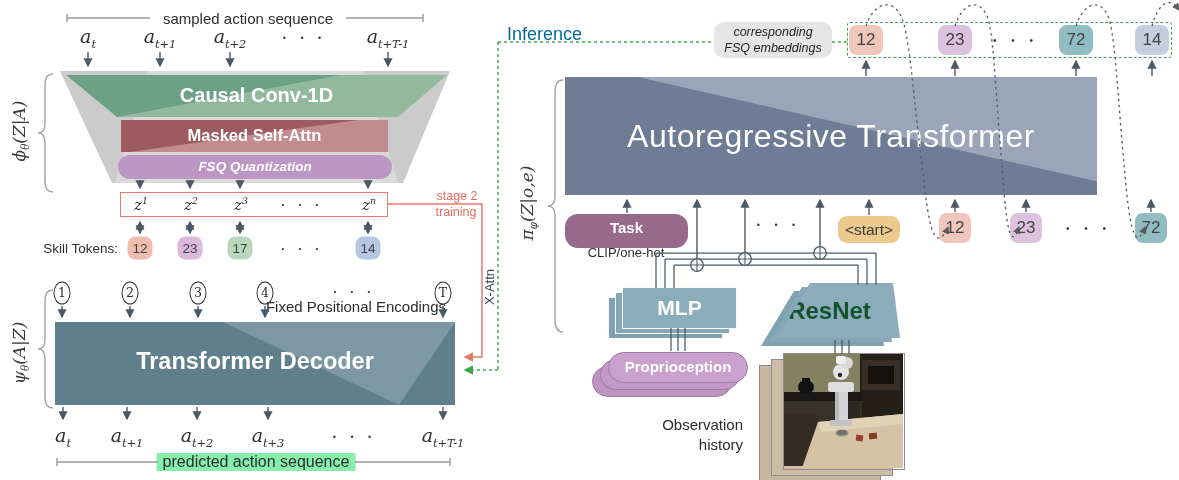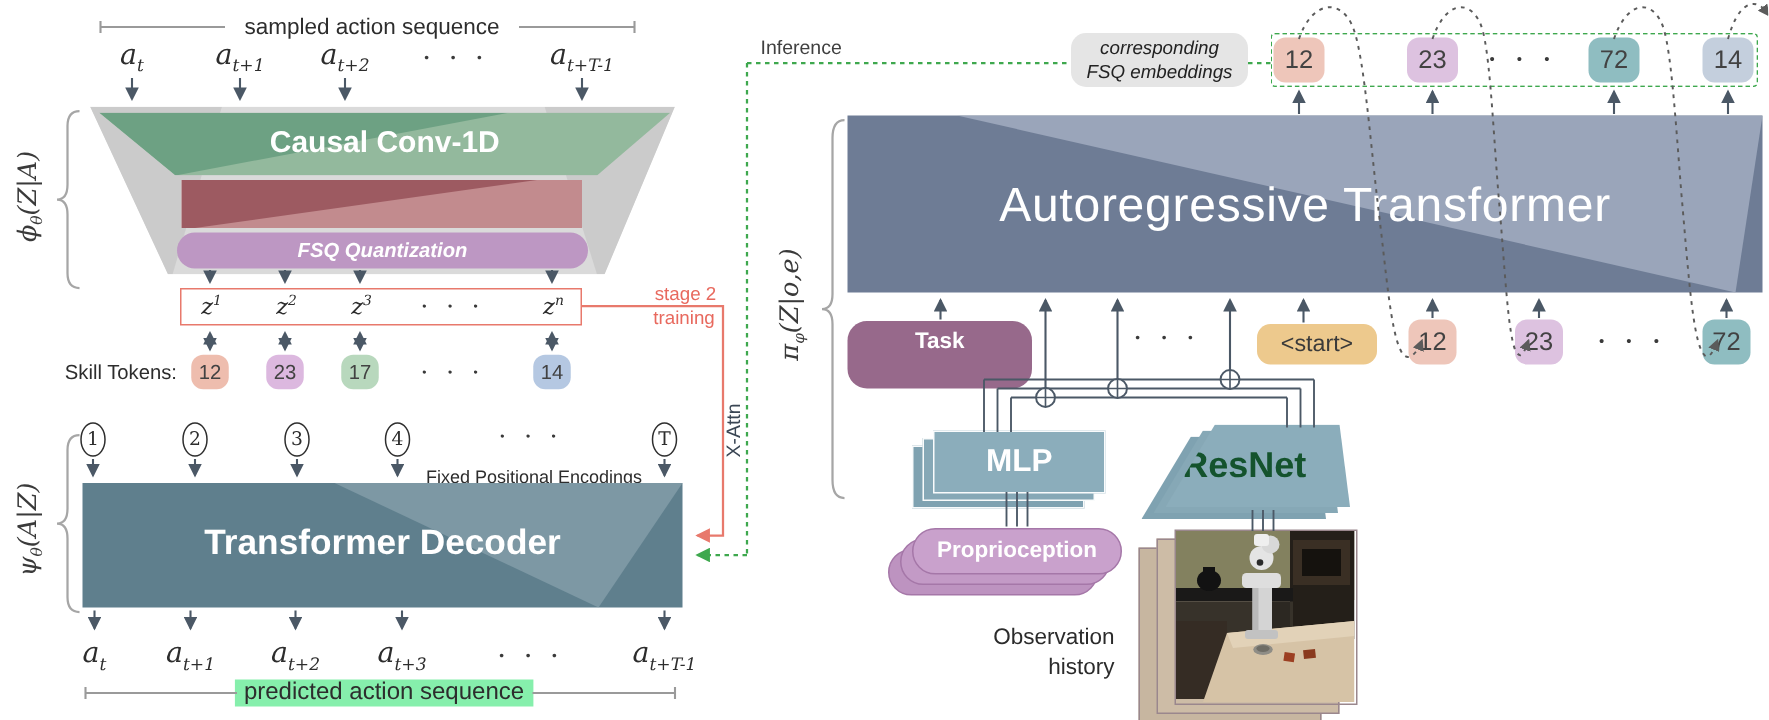--- a/index.html
+++ b/index.html
@@ -40,20 +40,21 @@
     <div class="abs" style="inset:0;background:#cbcbcb;clip-path:polygon(390px 0,343px 112px,338px 112px,303px 0);"></div>
   </div>
 
   <div class="abs" style="left:66px;top:75px;width:381px;height:42px;background:#93b99d;clip-path:polygon(0 0,381px 0,332px 42px,51px 42px);z-index:2;">
     <div class="abs" style="inset:0;background:#6da183;clip-path:polygon(0 0,274px 0,51px 42px);"></div>
     <div class="layer-text" style="top:9px;font-size:20px;">Causal Conv-1D</div>
   </div>
 
   <div class="abs" style="left:121px;top:120px;width:267px;height:32px;background:#c28b8e;z-index:2;">
     <div class="abs" style="inset:0;background:#9d5a61;clip-path:polygon(0 0,237px 0,9px 32px,0 32px);"></div>
+    <div class="layer-text" style="top:6px;font-size:16.5px;">Masked Self-Attn</div>
   </div>
 
   <div class="abs" style="left:118px;top:155px;width:274px;height:24px;background:#bd97c3;border-radius:12px;z-index:2;font-style:italic;">
     <div class="layer-text" style="top:4px;font-size:13.5px;">FSQ Quantization</div>
   </div>
 
   <div class="abs math rot" style="left:20px;top:131px;font-size:17px;color:#3a3a3a;"><i>ϕ</i><sub>θ</sub><span>(Z|A)</span></div>
 
   <div class="abs" style="left:120px;top:192px;width:268px;height:25px;border:1.5px solid #e8796c;box-sizing:border-box;background:#fff;z-index:2;">
     <div class="abs math ctr" style="left:20px;top:11px;font-size:15px;"><i>z</i><sup>1</sup></div>
@@ -69,66 +70,66 @@
   <div class="abs chip chip-s ctr" style="left: 240px; top: 248px; background: rgb(184, 216, 189);">17</div>
   <div class="abs dots ctr" style="left:303px;top:248px;font-size:8px;">• • •</div>
   <div class="abs chip chip-s ctr" style="left: 368px; top: 248px; background: rgb(181, 200, 226);">14</div>
 
   <div class="abs ctr" style="left:62px;top:293px;width:17px;height:23px;border:1.3px solid #2e2e2e;border-radius:50%;box-sizing:border-box;text-align:center;line-height:20px;font-family:'DejaVu Serif',serif;font-size:12.5px;z-index:2;">1</div>
   <div class="abs ctr" style="left:130px;top:293px;width:17px;height:23px;border:1.3px solid #2e2e2e;border-radius:50%;box-sizing:border-box;text-align:center;line-height:20px;font-family:'DejaVu Serif',serif;font-size:12.5px;z-index:2;">2</div>
   <div class="abs ctr" style="left:198px;top:293px;width:17px;height:23px;border:1.3px solid #2e2e2e;border-radius:50%;box-sizing:border-box;text-align:center;line-height:20px;font-family:'DejaVu Serif',serif;font-size:12.5px;z-index:2;">3</div>
   <div class="abs ctr" style="left:265px;top:293px;width:17px;height:23px;border:1.3px solid #2e2e2e;border-radius:50%;box-sizing:border-box;text-align:center;line-height:20px;font-family:'DejaVu Serif',serif;font-size:12.5px;z-index:2;">4</div>
   <div class="abs dots ctr" style="left:355px;top:291px;font-size:8px;">• • •</div>
   <div class="abs ctr" style="left:443px;top:293px;width:17px;height:23px;border:1.3px solid #2e2e2e;border-radius:50%;box-sizing:border-box;text-align:center;line-height:20px;font-family:'DejaVu Serif',serif;font-size:12.5px;z-index:2;">T</div>
-  <div class="abs ctr" style="left:356px;top:318px;font-size:12px;color:#2d2d2d;white-space:nowrap;">Fixed Positional Encodings</div>
+  <div class="abs ctr" style="left:356px;top:306px;font-size:15px;color:#2d2d2d;white-space:nowrap;">Fixed Positional Encodings</div>
 
   <div class="abs" style="left:55px;top:322px;width:400px;height:83px;background:#5f7f8d;z-index:1;">
     <div class="abs" style="inset:0;background:#7d98a4;clip-path:polygon(168px 0,400px 0,344px 83px);"></div>
     <div class="layer-text" style="top:26px;font-size:23.5px;">Transformer Decoder</div>
   </div>
 
   <div class="abs math rot" style="left:20px;top:353px;font-size:17px;color:#3a3a3a;"><i>ψ</i><sub>θ</sub><span>(A|Z)</span></div>
 
   <div class="abs math ctr" style="left:63px;top:437px;font-size:19px;"><i>a</i><sub>t</sub></div>
   <div class="abs math ctr" style="left:127px;top:437px;font-size:19px;"><i>a</i><sub>t+1</sub></div>
   <div class="abs math ctr" style="left:197px;top:437px;font-size:19px;"><i>a</i><sub>t+2</sub></div>
   <div class="abs math ctr" style="left:268px;top:437px;font-size:19px;"><i>a</i><sub>t+3</sub></div>
   <div class="abs dots ctr" style="left:355px;top:437px;">• • •</div>
   <div class="abs math ctr" style="left:443px;top:437px;font-size:19px;"><i>a</i><sub>t+T-1</sub></div>
 
   <div class="abs lbl" style="left:256px;top:462px;transform:translate(-50%,-50%);background:#86efac;padding:0 6px;font-size:16px;">predicted action sequence</div>
 
   <div class="abs ctr" style="left:457px;top:196px;font-size:12.5px;color:#e8695e;z-index:3;white-space:nowrap;">stage 2</div>
   <div class="abs ctr" style="left:456px;top:212px;font-size:12.5px;color:#e8695e;z-index:3;white-space:nowrap;text-align:center;">training</div>
   <div class="abs rot" style="left:489px;top:287px;font-size:13px;font-weight:500;color:#3a4654;">X-Attn</div>
-  <div class="abs" style="left:507px;top:24px;font-size:13px;color:#404040;">Inference</div>
+  <div class="abs" style="left:507px;top:24px;font-size:18px;color:#0369a1;">Inference</div>
 
   <div class="abs math rot" style="left:528px;top:203px;font-size:17px;color:#3a3a3a;"><i>π</i><sub>φ</sub><span>(Z|o,e)</span></div>
 
-  <div class="abs" style="left:565px;top:77px;width:610px;height:118px;background:#6e7c95;z-index:1;">
+  <div class="abs" style="left:565px;top:77px;width:532px;height:118px;background:#6e7c95;z-index:1;">
     <div class="abs" style="inset:0;background:#9aa5ba;clip-path:polygon(73px 0,610px 0,592px 118px);"></div>
     <div class="layer-text" style="top:41px;font-size:32px;font-weight:400;letter-spacing:.5px;">Autoregressive Transformer</div>
   </div>
 
   <div class="abs" style="left:847px;top:22px;width:325px;height:36px;border:1.6px dashed #3ea84e;border-radius:3px;box-sizing:border-box;z-index:2;"></div>
   <div class="abs chip chip-l ctr" style="left: 866px; top: 40px; background: rgb(238, 198, 186);">12</div>
   <div class="abs chip chip-l ctr" style="left: 955px; top: 40px; background: rgb(221, 194, 224);">23</div>
   <div class="abs dots ctr" style="left:1016px;top:40px;font-size:10px;">• • •</div>
   <div class="abs chip chip-l ctr" style="left: 1076px; top: 40px; background: rgb(143, 189, 193);">72</div>
   <div class="abs chip chip-l ctr" style="left: 1152px; top: 40px; background: rgb(196, 207, 221);">14</div>
 
   <div class="abs pill" style="left:714px;top:22px;width:118px;height:36px;background:#e5e5e5;border-radius:10px;font-style:italic;font-size:12.5px;color:#222;line-height:1.3;padding-top:2px;box-sizing:border-box;">
     <div>corresponding</div>
     <div>FSQ embeddings</div>
   </div>
 
-  <div class="abs pill" style="left:565px;top:214px;width:123px;height:45px;background:#97698b;color:#fff;font-weight:700;font-size:15px;line-height:27px;">Task</div>
+  <div class="abs pill" style="left:565px;top:214px;width:123px;height:34px;background:#97698b;color:#fff;font-weight:700;font-size:15px;line-height:27px;">Task</div>
   <div class="abs ctr" style="left:626px;top:252px;font-size:13px;color:#2f2f2f;white-space:nowrap;">CLIP/one-hot</div>
   <div class="abs dots ctr" style="left:779px;top:225px;">• • •</div>
-  <div class="abs pill" style="left:838px;top:216px;width:80px;height:27px;background:#edc98d;color:#3a3a3a;font-size:15.5px;line-height:27px;border-radius:9px;">&lt;start&gt;</div>
+  <div class="abs pill" style="left:838px;top:216px;width:62px;height:27px;background:#edc98d;color:#3a3a3a;font-size:15.5px;line-height:27px;border-radius:9px;">&lt;start&gt;</div>
   <div class="abs chip chip-m ctr" style="left: 955px; top: 228px; background: rgb(238, 198, 186);">12</div>
   <div class="abs chip chip-m ctr" style="left: 1026px; top: 228px; background: rgb(221, 194, 224);">23</div>
   <div class="abs dots ctr" style="left:1089px;top:228px;font-size:10px;">• • •</div>
   <div class="abs chip chip-m ctr" style="left: 1151px; top: 228px; background: rgb(143, 189, 193);">72</div>
 
   <div>
     <div class="stackrect" style="left:608px;top:297px;width:113px;height:40px;background:#7fa2b1;z-index:2;"></div>
     <div class="stackrect" style="left:615px;top:292px;width:113px;height:40px;background:#86a8b6;z-index:2;"></div>
     <div class="stackrect" style="left:622px;top:287px;width:113px;height:40px;background:#8badbb;z-index:2;text-align:center;line-height:40px;color:#fff;font-weight:700;font-size:21px;">MLP</div>
   </div>

